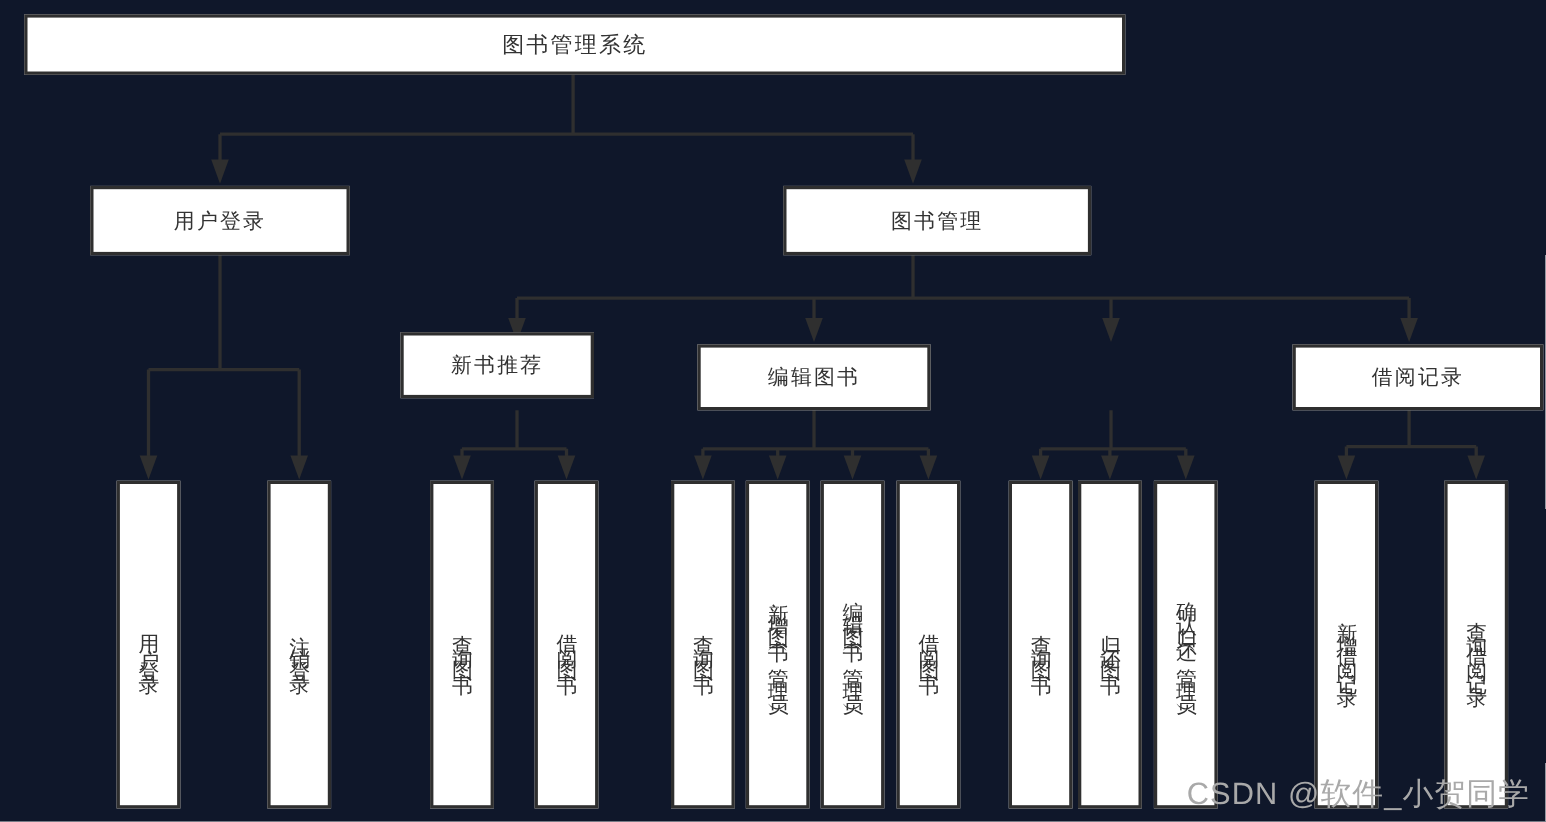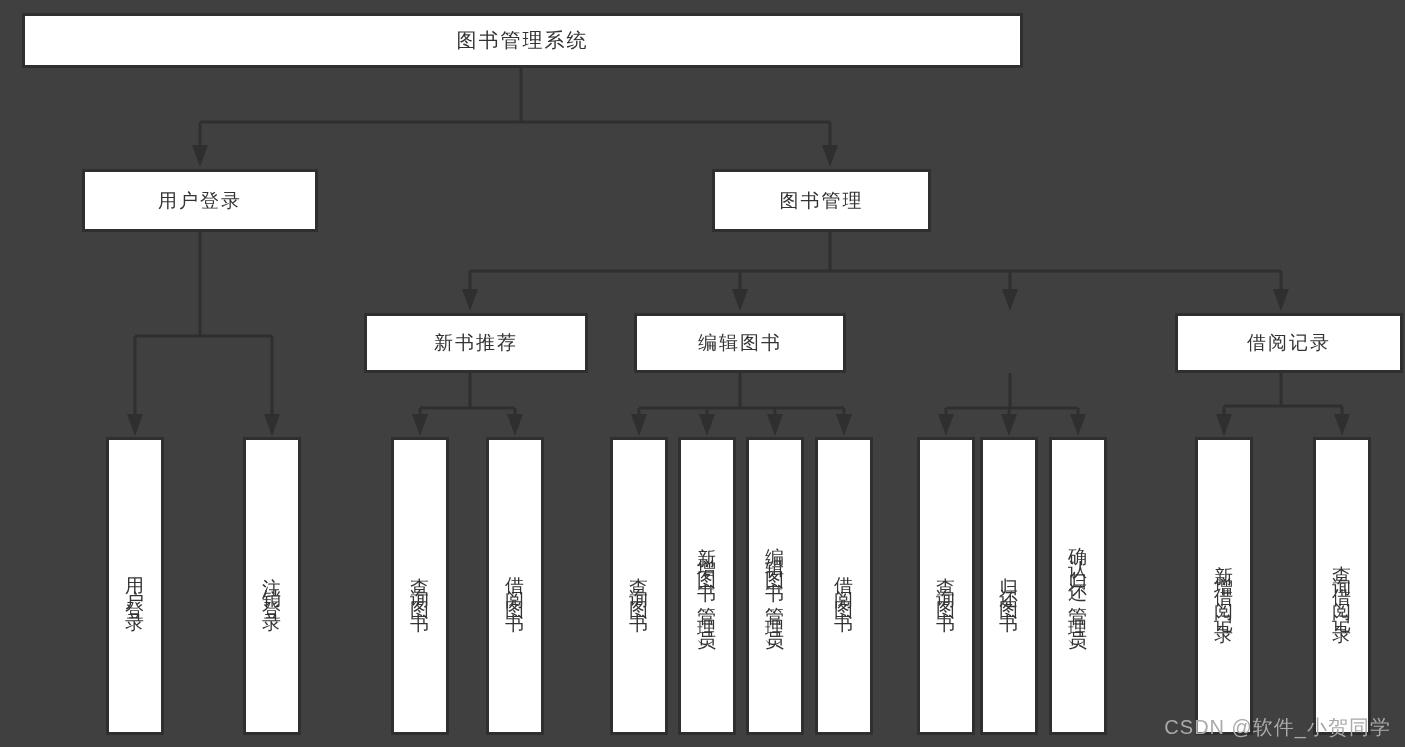--- a/index.html
+++ b/index.html
@@ -5,21 +5,21 @@
 <style>
   html, body {
     margin: 0;
     padding: 0;
     background: #ffffff;
   }
   .canvas {
     position: relative;
     width: 1405px;
     height: 747px;
-    background: #404040;
+    background: #0f172a;
     overflow: hidden;
     font-family: "Liberation Sans", "DejaVu Sans", sans-serif;
     color: #333333;
   }
   .connectors {
     position: absolute;
     left: 0;
     top: 0;
     width: 1405px;
     height: 747px;
@@ -47,21 +47,21 @@
     text-orientation: mixed;
     font-size: 19px;
     letter-spacing: 12px;
     line-height: 1;
     padding: 6px 0;
   }
   .watermark {
     position: absolute;
     right: 14px;
     bottom: 6px;
-    font-size: 20px;
+    font-size: 28px;
     letter-spacing: 1px;
     color: #a9a9a9;
     white-space: nowrap;
     z-index: 5;
   }
 </style>
 </head>
 <body>
 
 <div class="canvas">
@@ -95,23 +95,23 @@
       <polygon points="1001,414 1017,414 1009,436"></polygon>
       <polygon points="1070,414 1086,414 1078,436"></polygon>
       <polygon points="1216,414 1232,414 1224,436"></polygon>
       <polygon points="1334,414 1350,414 1342,436"></polygon>
     </g>
   </svg>
 
   <div class="box hbox root-box" style="left:22px;top:13px;width:1001px;height:55px">图书管理系统</div>
 
   <div class="box hbox" style="left:82px;top:169px;width:236px;height:63px">用户登录</div>
-  <div class="box hbox" style="left:712px;top:169px;width:219px;height:63px">图书管理</div>
+  <div class="box hbox" style="left:712px;top:169px;width:280px;height:63px">图书管理</div>
 
-  <div class="box hbox" style="left:364px;top:313px;width:224px;height:60px">新书推荐</div>
+  <div class="box hbox" style="left:364px;top:302px;width:176px;height:60px">新书推荐</div>
   <div class="box hbox" style="left:634px;top:313px;width:212px;height:60px">编辑图书</div>
   <div class="box hbox" style="left:1175px;top:313px;width:228px;height:60px">借阅记录</div>
 
   <div class="box vbox" style="left:106px;top:437px;width:58px;height:298px">用户登录</div>
   <div class="box vbox" style="left:243px;top:437px;width:58px;height:298px">注销登录</div>
 
   <div class="box vbox" style="left:391px;top:437px;width:58px;height:298px">查询图书</div>
   <div class="box vbox" style="left:486px;top:437px;width:58px;height:298px">借阅图书</div>
 
   <div class="box vbox" style="left:610px;top:437px;width:58px;height:298px">查询图书</div>

